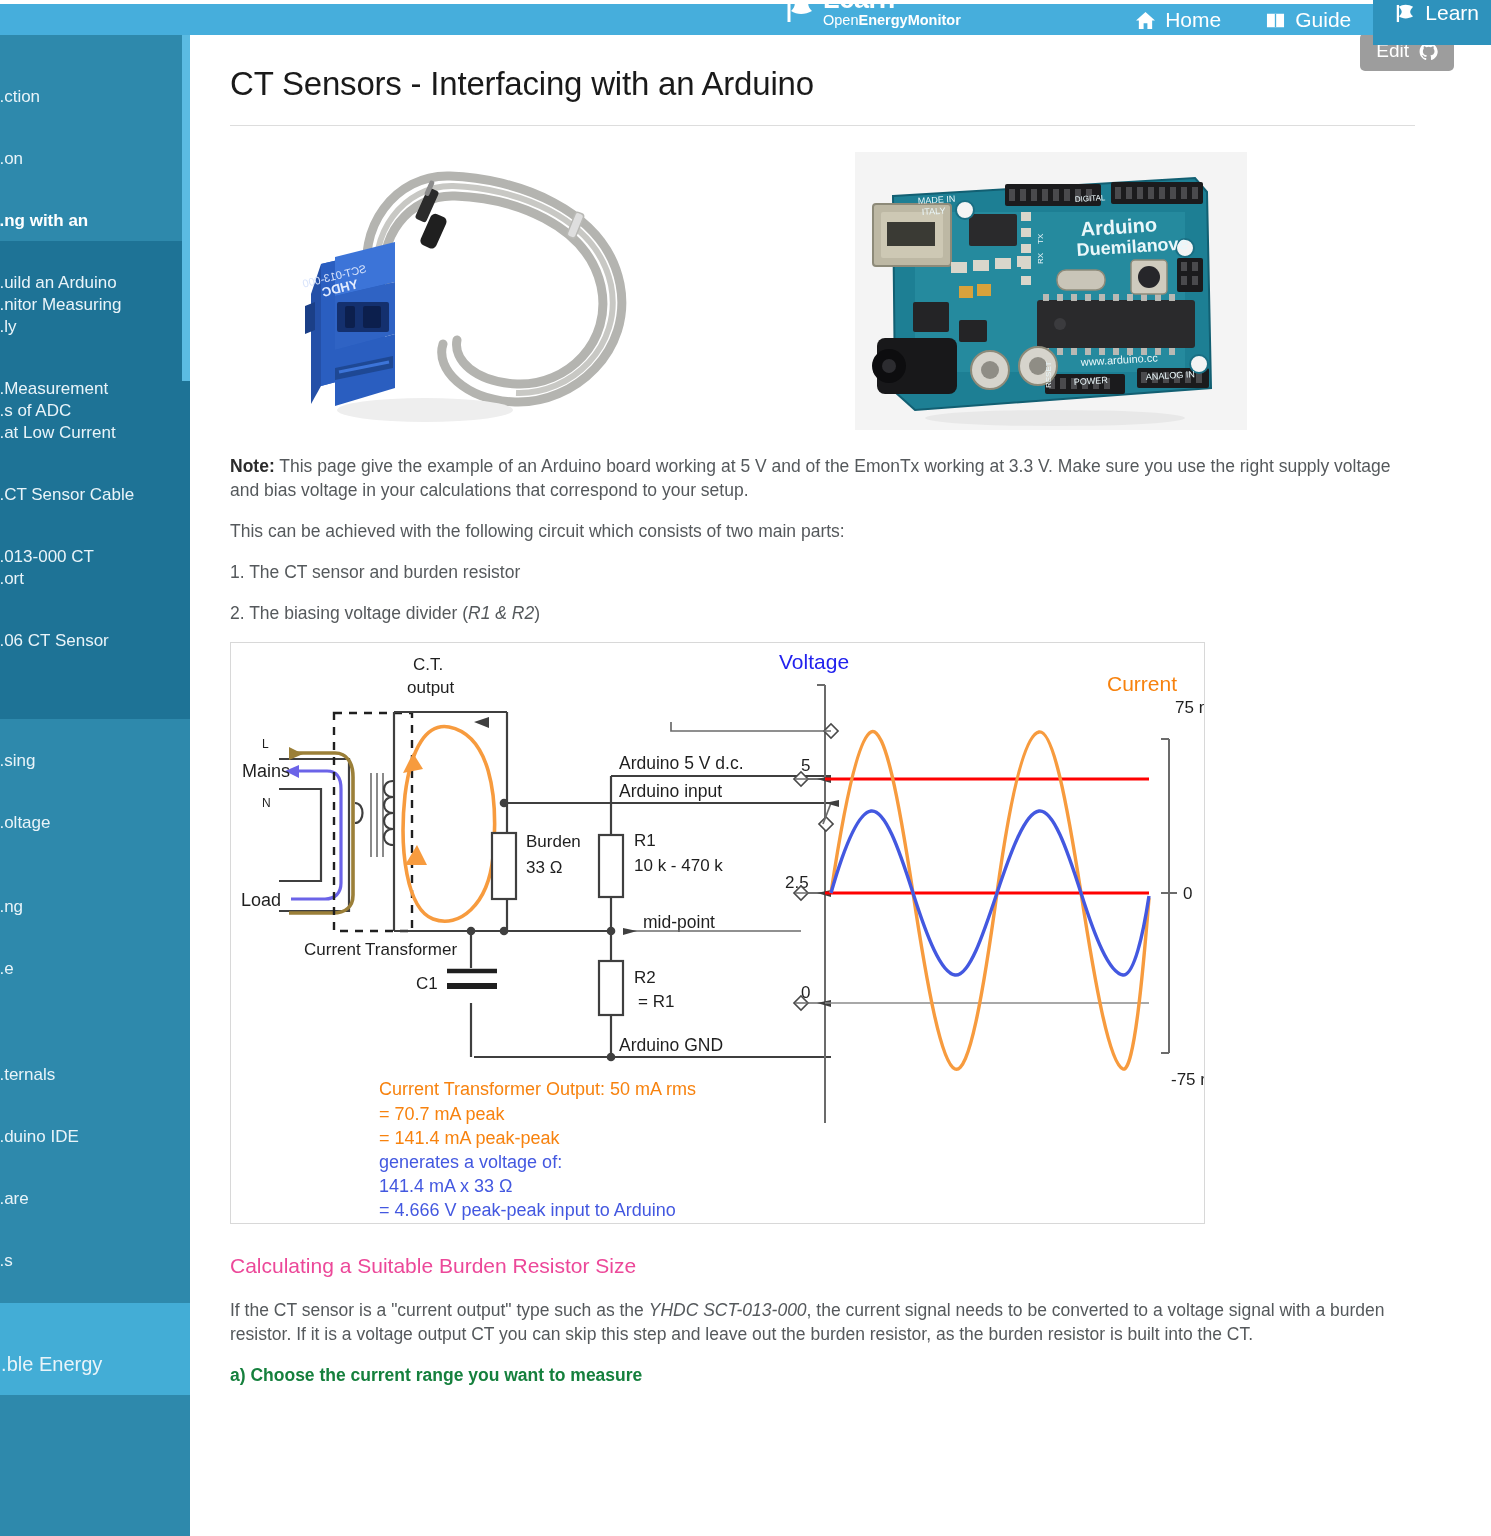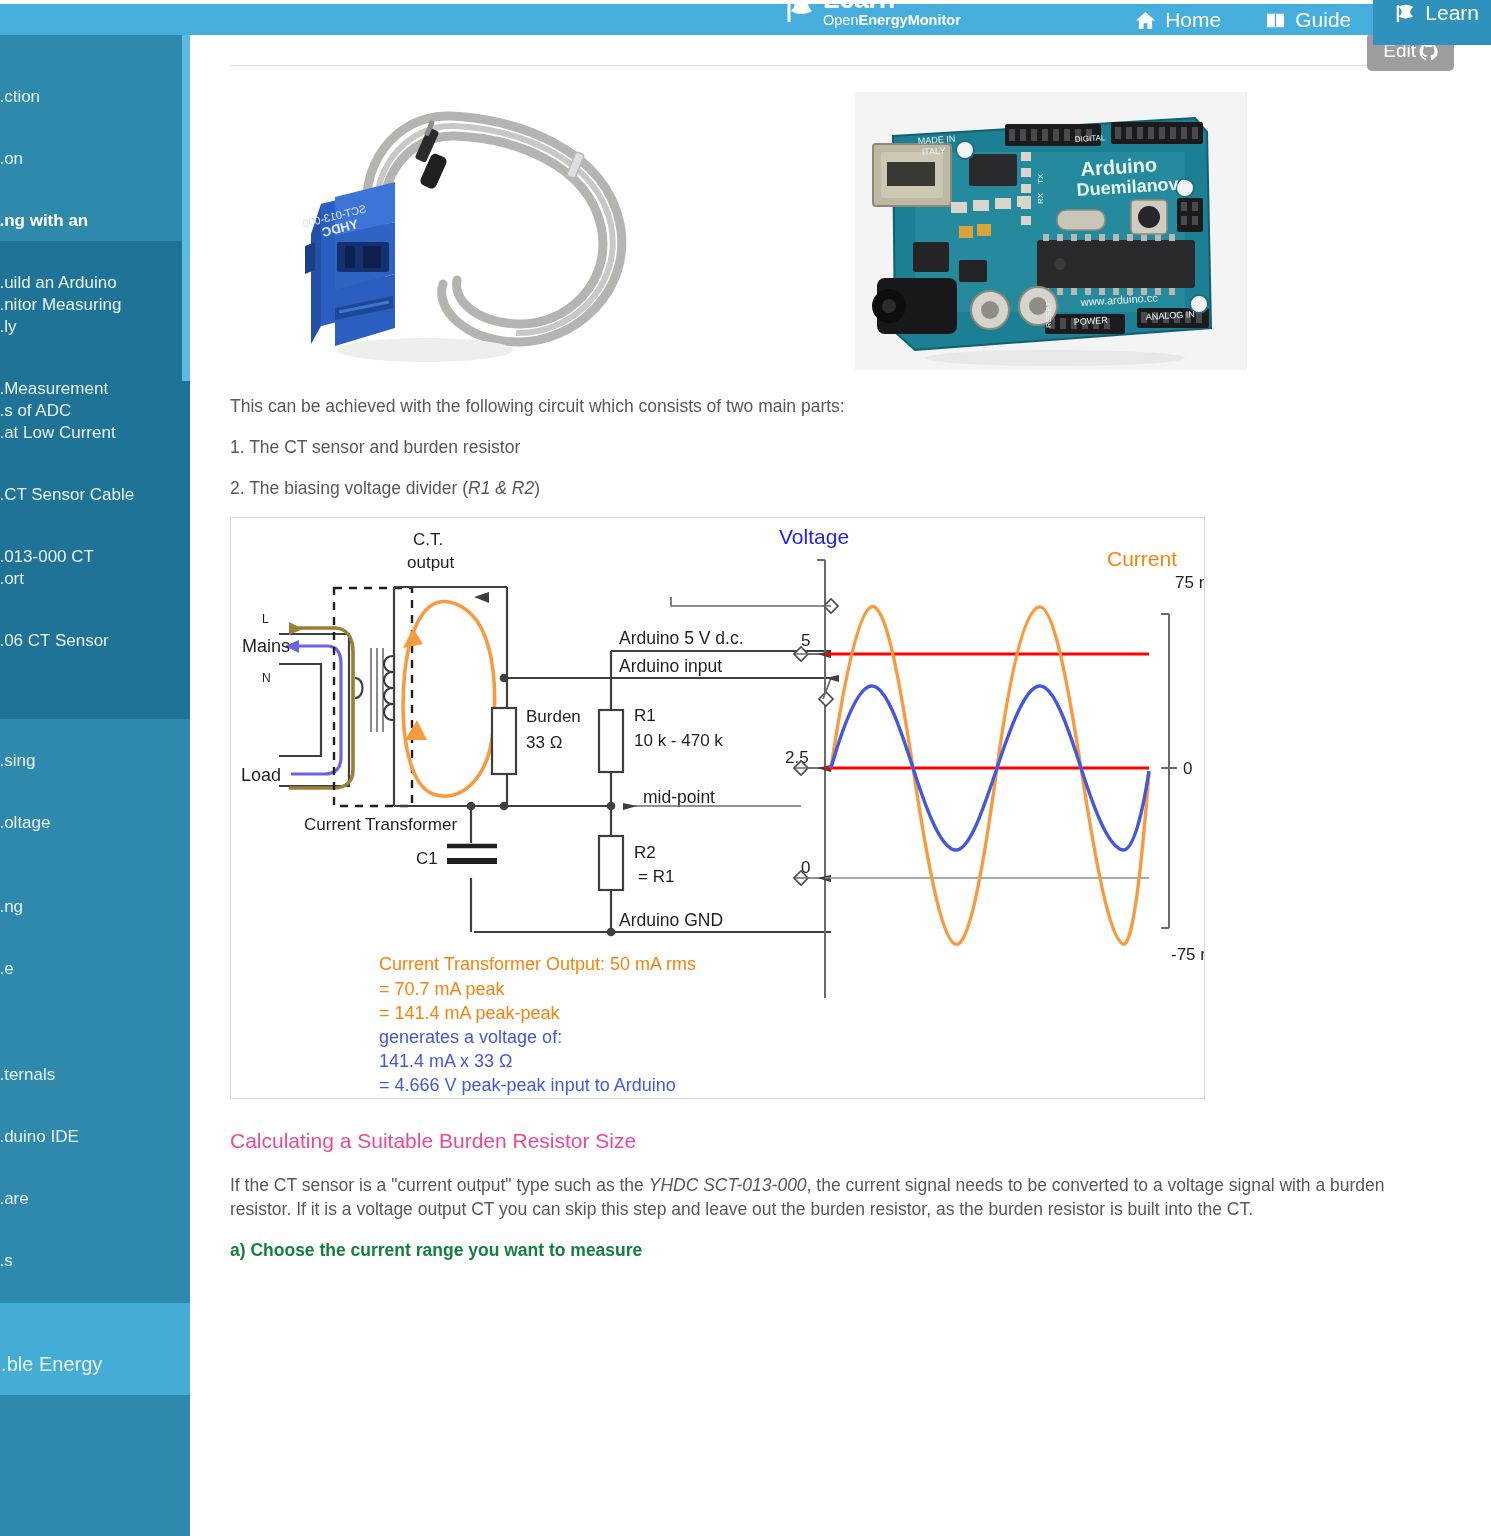--- a/index.html
+++ b/index.html
@@ -81,21 +81,21 @@
   .main {
     position: absolute; left: 202px; top: 31px;
     width: 1268px; height: 1505px;
     background: #ffffff;
     overflow: hidden;
   }
   .edit-btn {
     position: absolute; right: 16px; top: 2px;
     background: #9d9d9d; color:#ffffff;
     font-size: 19px; padding: 7px 16px 9px 16px;
-    border-radius: 5px; display:flex; align-items:center; gap:3px;
+    border-radius: 5px; display:flex; align-items:center; gap:10px;
     cursor: pointer;
   }
   .gh { width:19px; height:19px; display:block; }
 
   .content { padding: 34px 55px 0 28px; }
   h1.page-title {
     font-size: 33px; font-weight: 400; color: #1a1a1a;
     letter-spacing: -0.2px;
     margin-bottom: 22px;
   }
@@ -233,20 +233,21 @@
 
     <div class="edit-btn">
       <span>Edit</span>
       <svg class="gh" viewBox="0 0 20 20">
         <path fill="#ffffff" d="M10 0.6C4.8.6.6 4.8.6 10c0 4.2 2.7 7.7 6.4 8.9.5.1.6-.2.6-.5v-1.6c-2.6.6-3.2-1.2-3.2-1.2-.4-1.1-1-1.4-1-1.4-.9-.6.1-.6.1-.6 1 .1 1.5 1 1.5 1 .8 1.4 2.2 1 2.8.8.1-.6.3-1 .6-1.3-2.1-.2-4.3-1-4.3-4.6 0-1 .4-1.9 1-2.5-.1-.3-.4-1.3.1-2.6 0 0 .8-.3 2.6 1a9 9 0 014.8 0c1.8-1.3 2.6-1 2.6-1 .5 1.3.2 2.3.1 2.6.6.6 1 1.5 1 2.5 0 3.6-2.2 4.4-4.3 4.6.3.3.6.9.6 1.8v2.6c0 .3.2.6.7.5 3.7-1.2 6.4-4.7 6.4-8.9C19.4 4.8 15.2.6 10 .6z"></path>
       </svg>
     </div>
 
     <div class="content">
 
+      <h1 class="page-title">CT Sensors - Interfacing with an Arduino</h1>
       <div class="rule"></div>
 
       <div class="img-row">
 
         <svg class="ct-photo" viewBox="0 0 400 295">
           <rect width="400" height="295" fill="#ffffff"></rect>
 
           <g fill="none" stroke="#b4b4b0" stroke-width="9" stroke-linecap="round">
             <path d="M95 130 C80 75, 120 20, 175 22 C240 24, 330 55, 345 130 C358 196, 300 250, 240 248 C190 246, 160 215, 168 190"></path>
             <path d="M112 128 C100 86, 134 40, 180 42 C238 44, 312 70, 326 132 C338 188, 292 232, 242 230 C200 228, 178 206, 182 186"></path>
@@ -436,20 +437,23 @@
             <text x="291" y="228" font-size="9" transform="rotate(-3.5 291 228)">ANALOG IN</text>
             <text x="196" y="236" font-size="8" transform="rotate(-90 196 236)">RESET</text>
             <text x="188" y="92" font-size="8" transform="rotate(-90 188 92)">TX</text>
             <text x="188" y="112" font-size="8" transform="rotate(-90 188 112)">RX</text>
           </g>
           <ellipse cx="200" cy="266" rx="130" ry="8" fill="#e8e8e8"></ellipse>
         </svg>
       </div>
 
 
+      <p class="para">
+        <b>Note:</b><span> This page give the example of an Arduino board working at 5 V and of the EmonTx working at 3.3 V. Make sure you use the right supply voltage and bias voltage in your calculations that correspond to your setup.</span>
+      </p>
 
       <p class="para">This can be achieved with the following circuit which consists of two main parts:</p>
 
       <p class="para">1. The CT sensor and burden resistor</p>
 
       <p class="para">
         <span>2. The biasing voltage divider (</span><i>R1 &amp; R2</i><span>)</span>
       </p>
 
       <div class="diagram-box">

